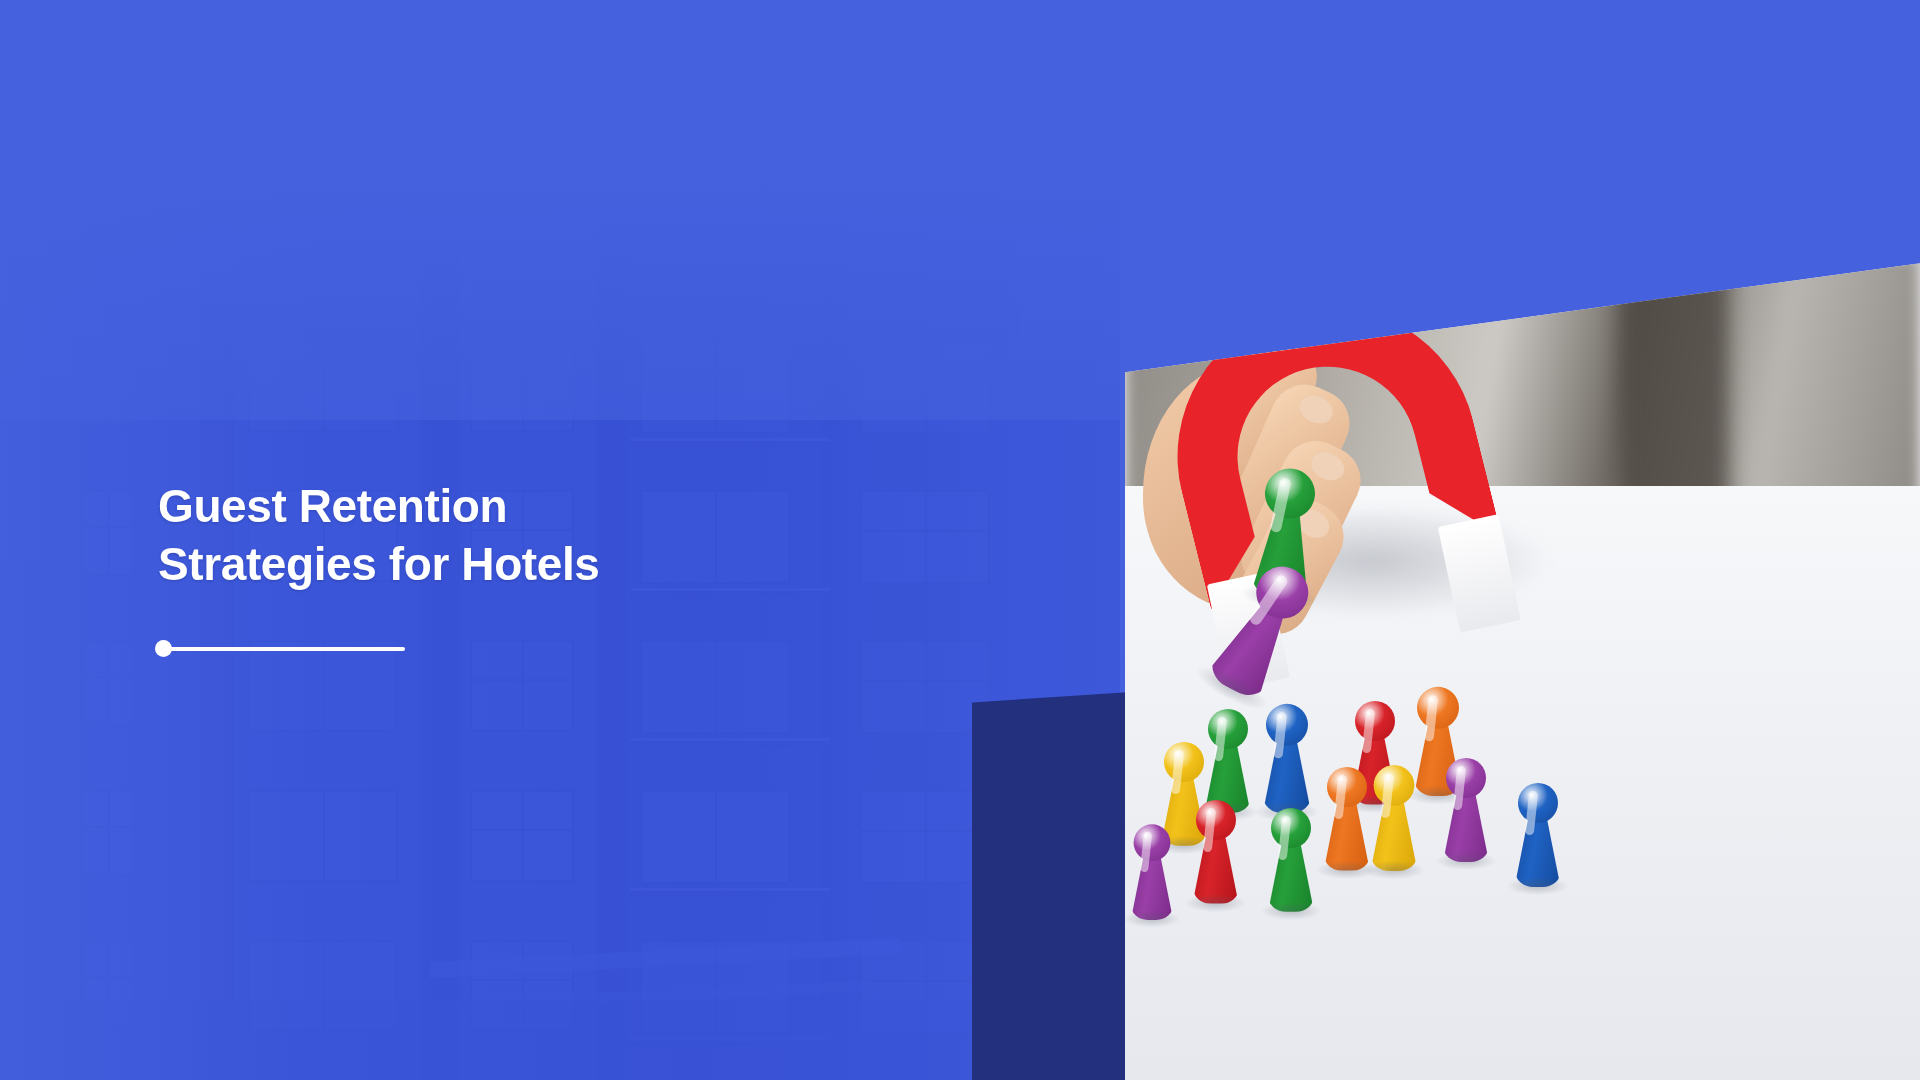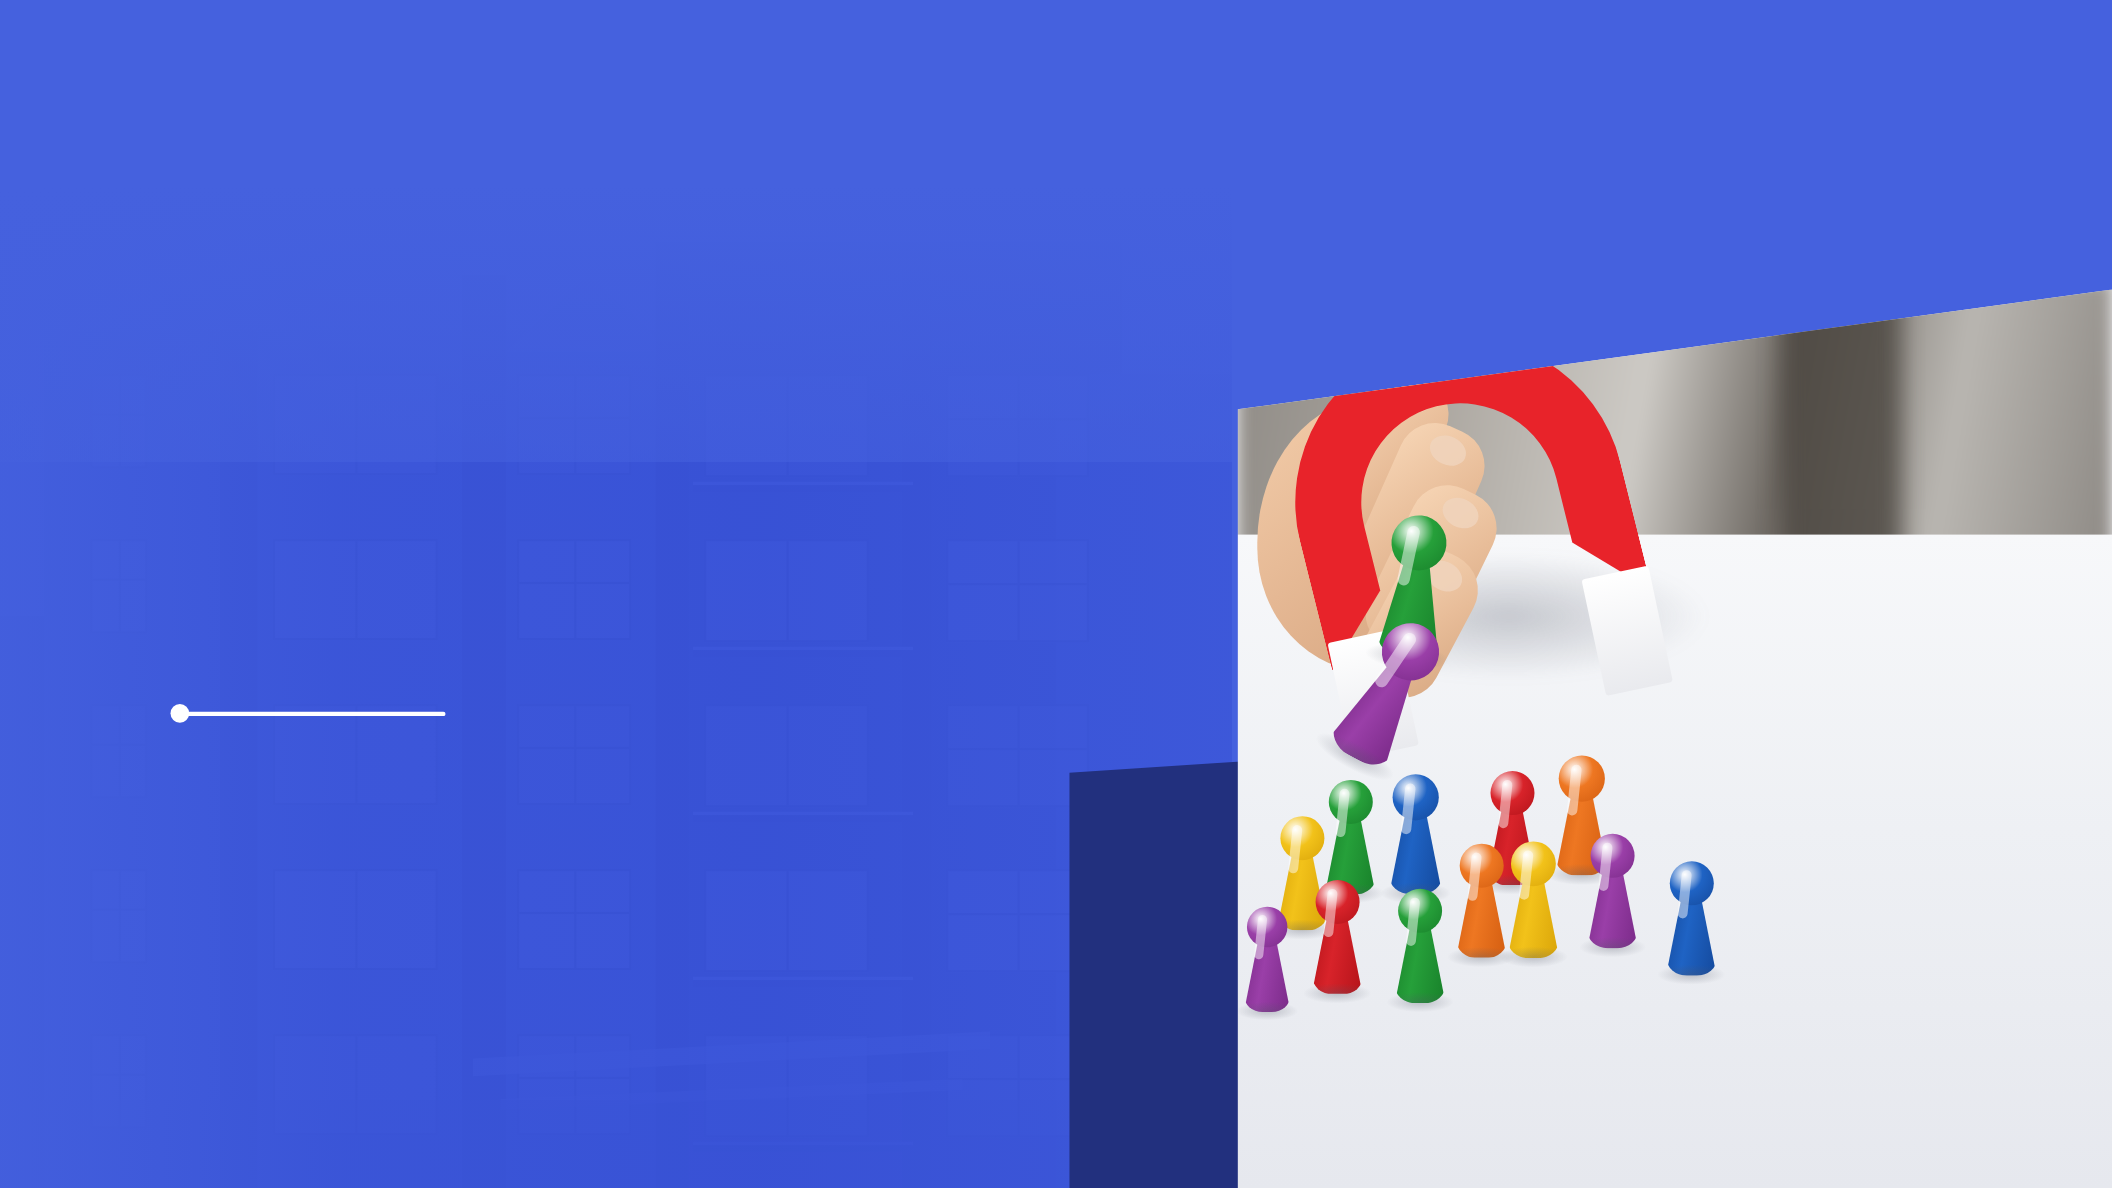--- a/index.html
+++ b/index.html
@@ -333,20 +333,24 @@
     <div class="entry2"></div>
     <div class="ground"></div>
   </div>
 
   <div class="bg-tint"></div>
   <div class="bg-fade"></div>
   <div class="bg-fade-top"></div>
 
   <div class="navy-block"></div>
 
+  <h1 class="headline">
+    <span class="headline-line">Guest Retention</span>
+    <span class="headline-line">Strategies for Hotels</span>
+  </h1>
 
   <div class="divider">
     <span class="divider-dot"></span>
     <span class="divider-line"></span>
   </div>
 
   <div class="photo" aria-hidden="true">
     <div class="ph-backdrop"></div>
     <div class="ph-backdrop-dark"></div>
     <div class="ph-table"></div>

